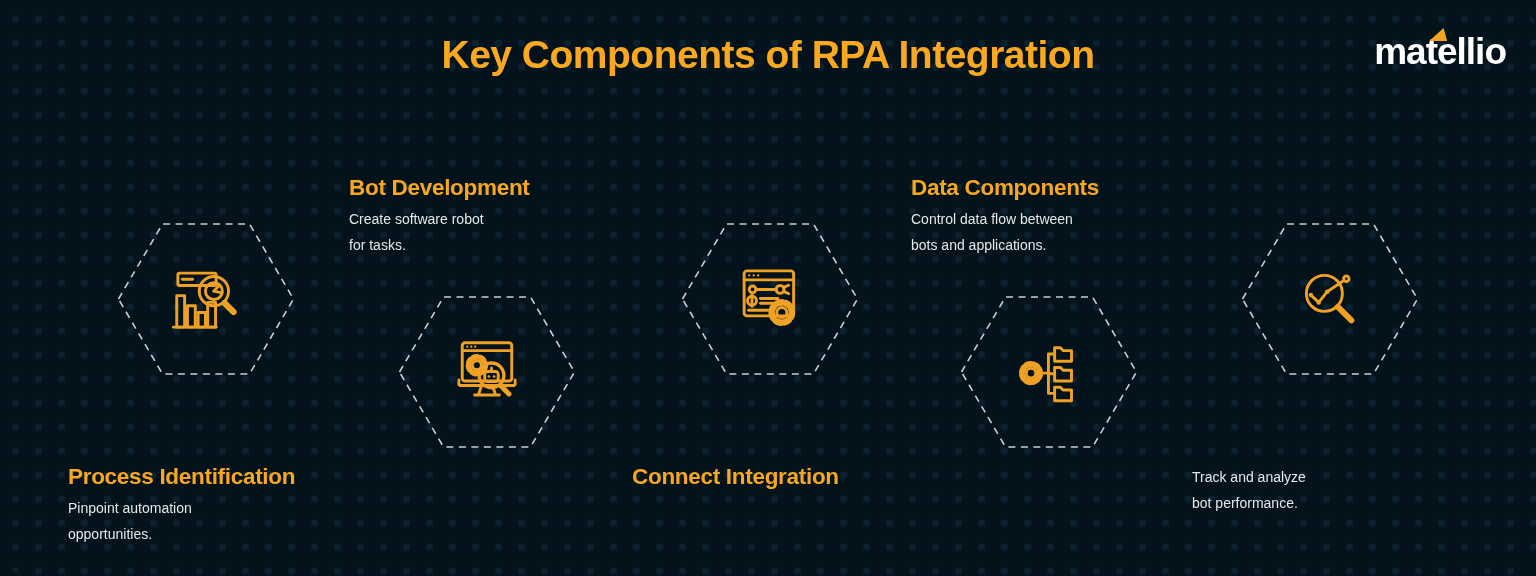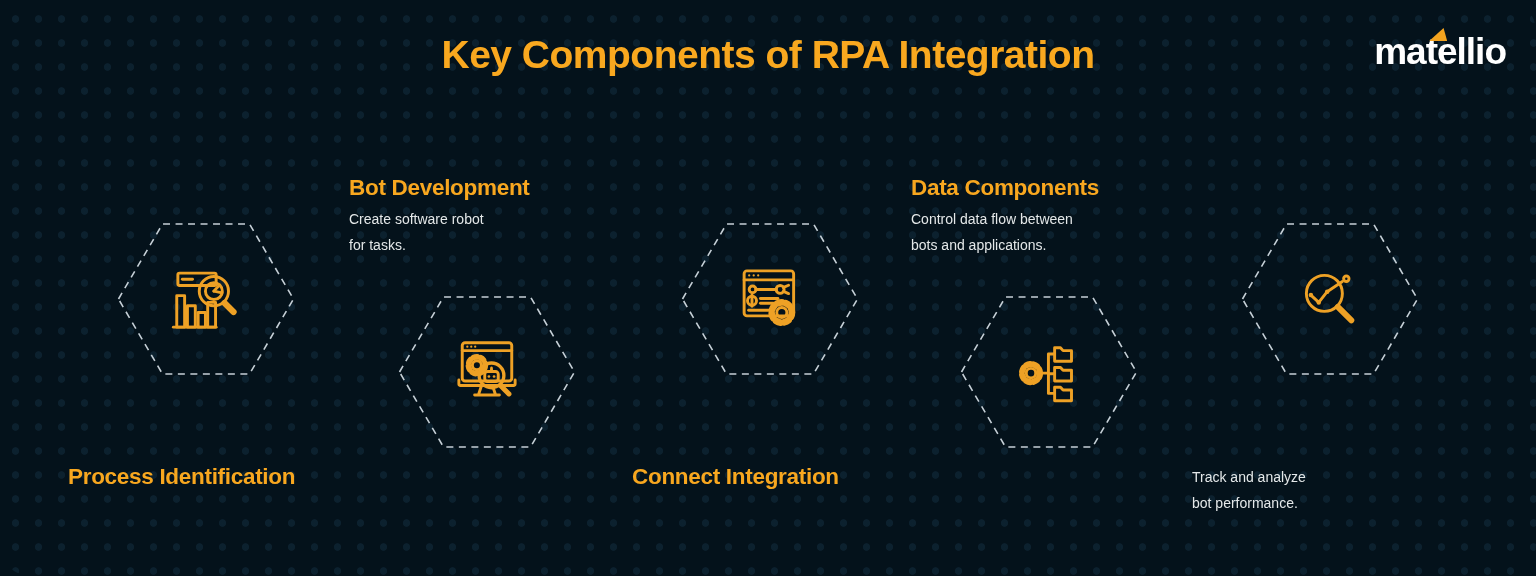--- a/index.html
+++ b/index.html
@@ -111,20 +111,22 @@
         <rect x="33.5" y="35" width="7" height="22"></rect>
         <circle cx="39" cy="25" r="13"></circle>
         <circle cx="39" cy="25" r="7.5"></circle>
         <line x1="39" y1="25" x2="44" y2="19.5"></line>
         <line x1="39" y1="25" x2="46.3" y2="26.5"></line>
         <line x1="48.5" y1="35.5" x2="56.5" y2="43.5" stroke-width="5.5"></line>
       </svg>
     </div>
     <div class="text-block">
       <div class="card-title">Process Identification</div>
+      <div class="card-desc">Pinpoint automation
+opportunities.</div>
     </div>
   </div>
 
   <div class="card text-top" style="left:337px">
     <div class="hex">
       <svg class="hex-border" width="178" height="154" viewBox="0 0 178 154">
         <polygon points="1.5,77 45.5,2 132.5,2 176.5,77 132.5,152 45.5,152" fill="none" stroke="#c6d0d7" stroke-width="1.6" stroke-dasharray="7 5.5"></polygon>
       </svg>
       <svg class="icon" viewBox="0 0 64 64" fill="none" stroke="#eea125" stroke-width="2.6" stroke-linecap="round" stroke-linejoin="round">
         <rect x="10" y="6" width="44" height="34" rx="2.5"></rect>

